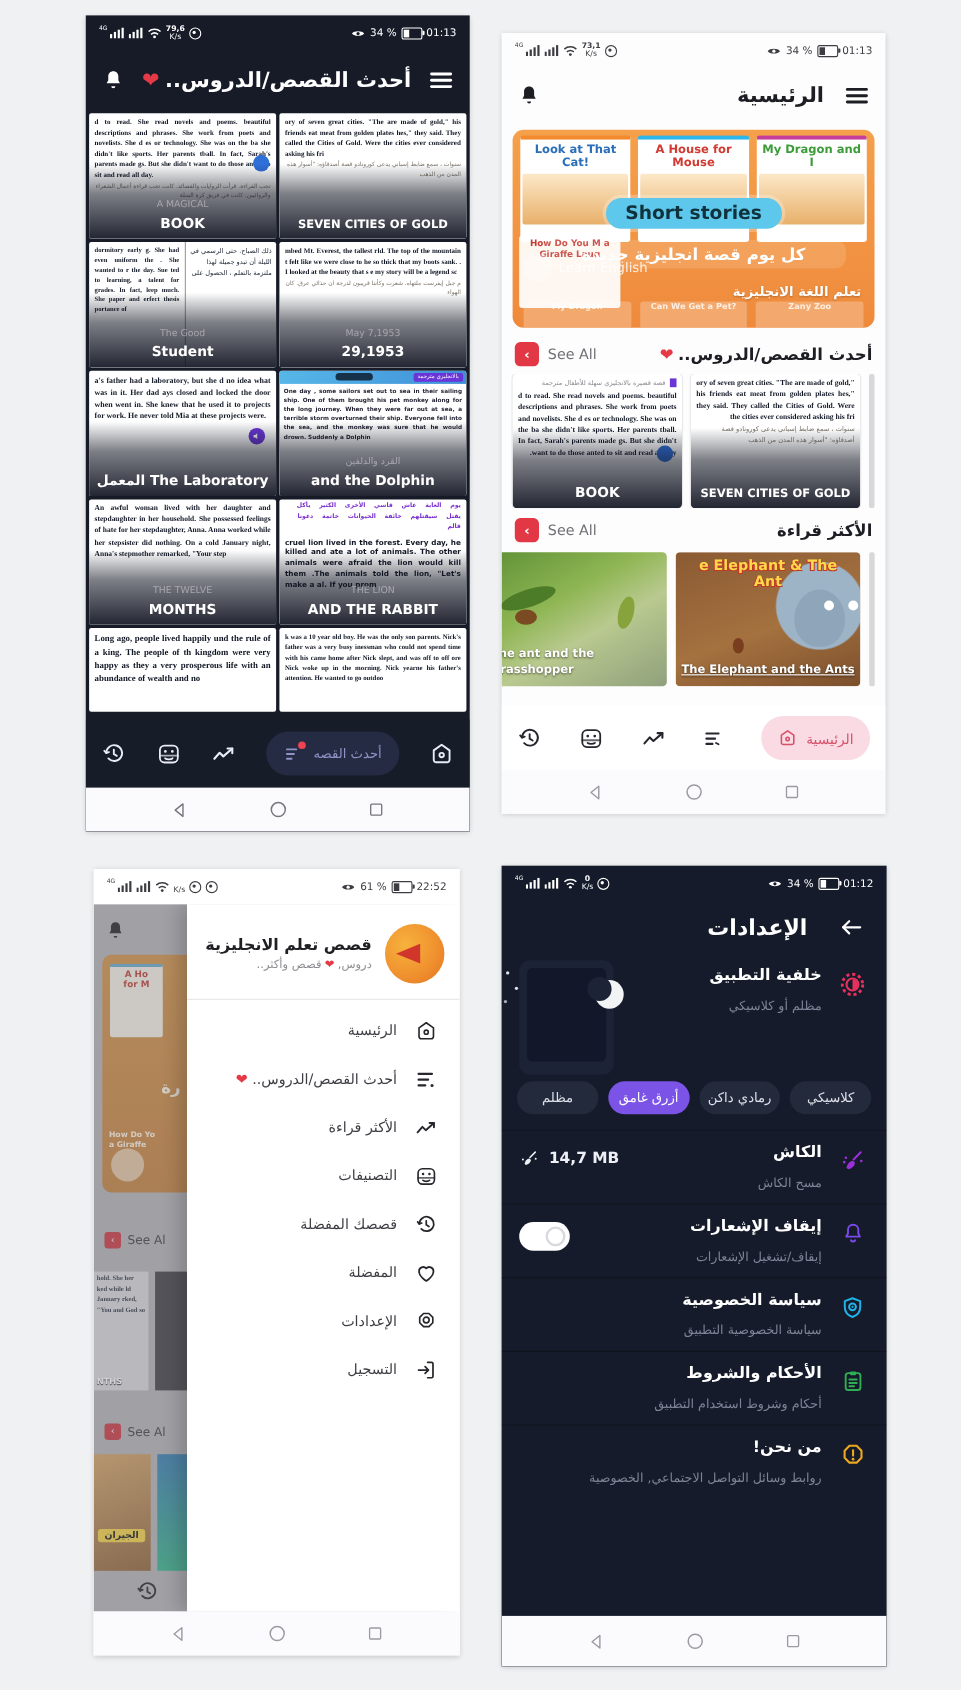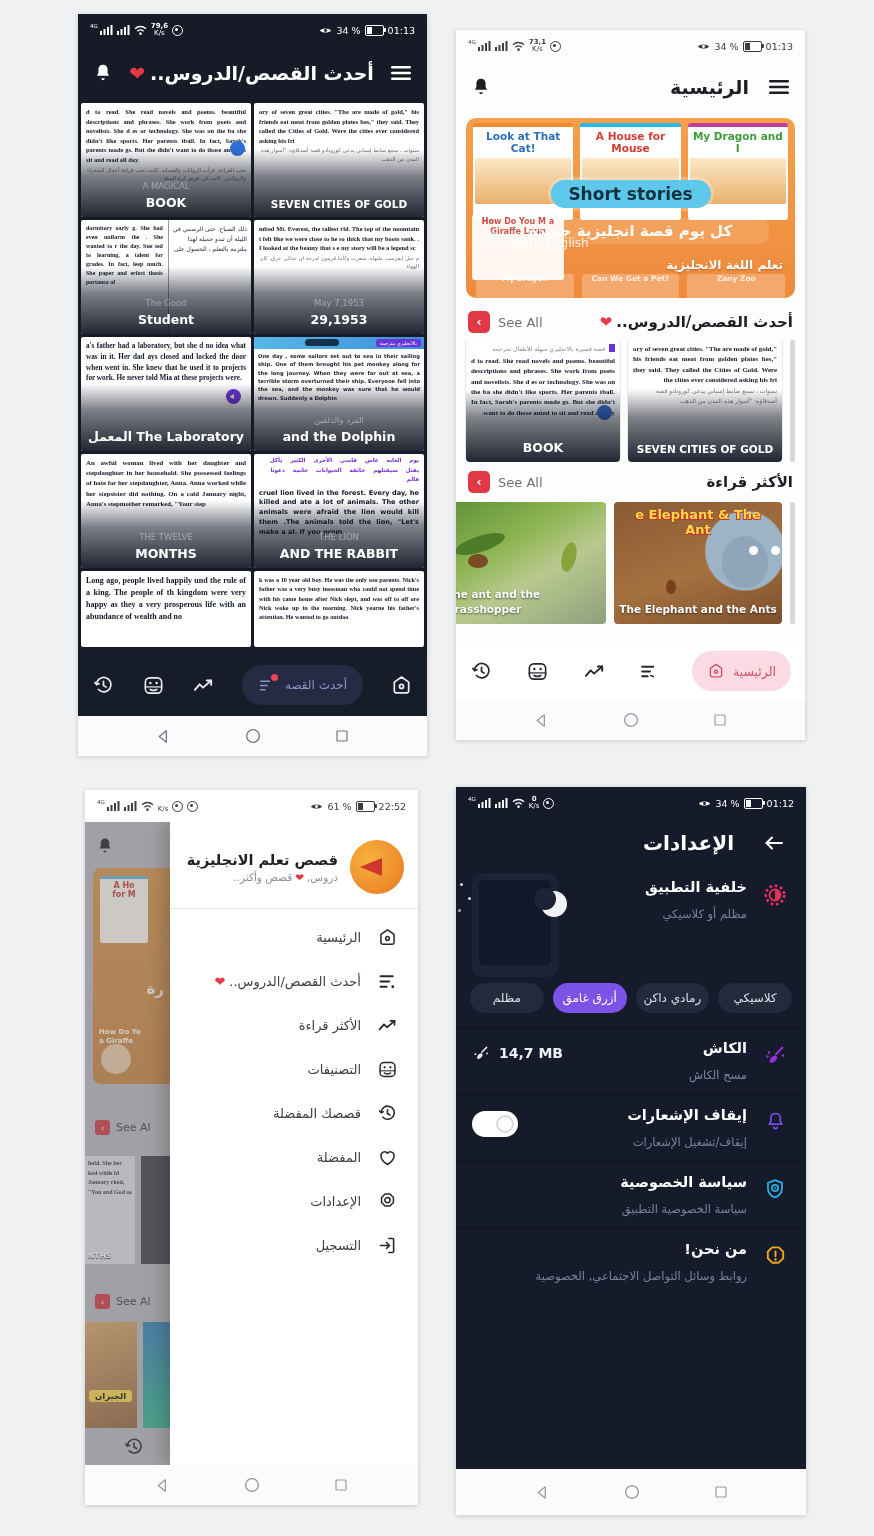--- a/index.html
+++ b/index.html
@@ -443,21 +443,21 @@
           <span>الأكثر قراءة</span>
         </div>
     </div>
     <div class="mostrow">
       <div class="sliver"></div>
       <div class="mcard" style="background:radial-gradient(circle at 78% 40%,#9db3c6 0 26%,transparent 27%),linear-gradient(160deg,#8a5a33,#a4713f 55%,#7c4f2c);">
         <div style="position:absolute;top:5px;left:8px;right:8px;text-align:center;font-weight:700;font-size:13px;color:#ffd94a;text-shadow:1px 1px 0 #c0392b,-1px 1px 0 #c0392b;direction:ltr;">e Elephant &amp; The Ant</div>
         <div style="position:absolute;right:14px;top:34px;width:46px;height:52px;border-radius:50% 50% 46% 46%;background:#8fa6ba;"></div>
         <div style="position:absolute;right:24px;top:44px;width:9px;height:9px;border-radius:50%;background:#fff;box-shadow:22px 0 0 #fff;"></div>
         <div style="position:absolute;left:52px;bottom:30px;width:10px;height:14px;border-radius:50%;background:#7a3d1e;"></div>
-        <div class="mcap" style="left:0;right:0;text-align:center;">The Elephant and the Ants</div>
+        <div class="mcap" style="left:0;right:0;text-align:center;text-decoration:underline;">The Elephant and the Ants</div>
       </div>
       <div class="mcard" style="margin-left:-26px;background:linear-gradient(150deg,#5c8f34 0%,#8fb654 38%,#b9c98f 60%,#90a07c 100%);">
         <div style="position:absolute;left:16px;top:34px;width:52px;height:16px;border-radius:50%;background:#4c7c28;transform:rotate(-18deg);"></div>
         <div style="position:absolute;left:30px;top:52px;width:20px;height:14px;border-radius:50%;background:#7a4a22;"></div>
         <div style="position:absolute;right:30px;top:40px;width:14px;height:30px;border-radius:50%;background:#86a33c;transform:rotate(14deg);"></div>
         <div class="mcap" style="max-width:120px;">The ant and the Grasshopper</div>
       </div>
     </div>
     <div style="flex:1 1 auto;"></div>
     <div class="trnav">
@@ -790,20 +790,33 @@
             <path d="M12 3.2 19 5.8v5.6c0 4.4-3 7.4-7 8.9-4-1.5-7-4.5-7-8.9V5.8z"></path>
             <circle cx="12" cy="11" r="3.1"></circle>
             <circle cx="12" cy="11" r="1" fill="currentColor" stroke="none"></circle>
           </svg>
       </span>
       <div class="btxt">
         <div class="btitle">سياسة الخصوصية</div>
         <div class="bsub">سياسة الخصوصية التطبيق</div>
       </div>
     </div>
+    <div class="brow">
+      <span class="bico" style="color:#2fae54;">
+        <svg width="23" height="23" viewBox="0 0 24 24" fill="none" stroke="currentColor" stroke-width="1.8" stroke-linecap="round">
+            <rect x="5" y="4.5" width="14" height="16" rx="2.5"></rect>
+            <rect x="9" y="3" width="6" height="3.4" rx="1.2" fill="currentColor" stroke="none"></rect>
+            <path d="M8.5 10.5h7M8.5 13.8h7M8.5 17h4.5"></path>
+          </svg>
+      </span>
+      <div class="btxt">
+        <div class="btitle">الأحكام والشروط</div>
+        <div class="bsub">أحكام وشروط استخدام التطبيق</div>
+      </div>
+    </div>
     <div class="brow" style="border-bottom:none;">
       <span class="bico" style="color:#eca81f;">
         <svg width="23" height="23" viewBox="0 0 24 24" fill="none" stroke="currentColor" stroke-width="2" stroke-linejoin="round" stroke-linecap="round">
             <path d="M8.6 3.5h6.8l4.6 4.6v6.8l-4.6 4.6H8.6L4 14.9V8.1z"></path>
             <path d="M12 7.8v5"></path>
             <path d="M12 16.2h.01" stroke-width="2.6"></path>
           </svg>
       </span>
       <div class="btxt">
         <div class="btitle">من نحن!</div>

